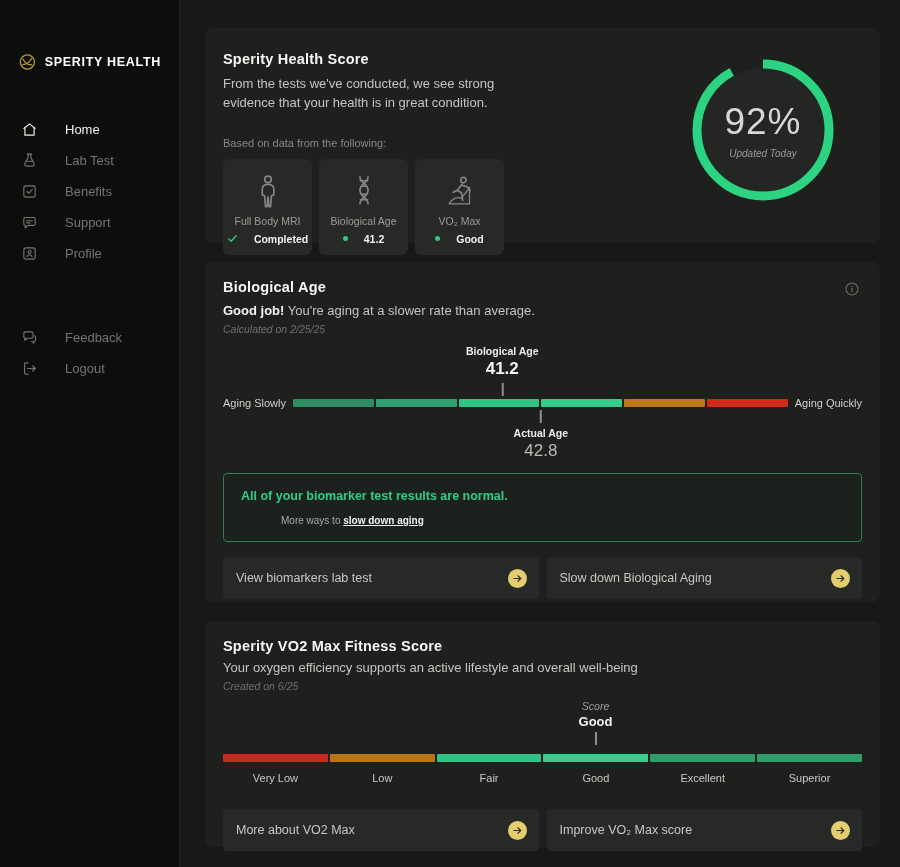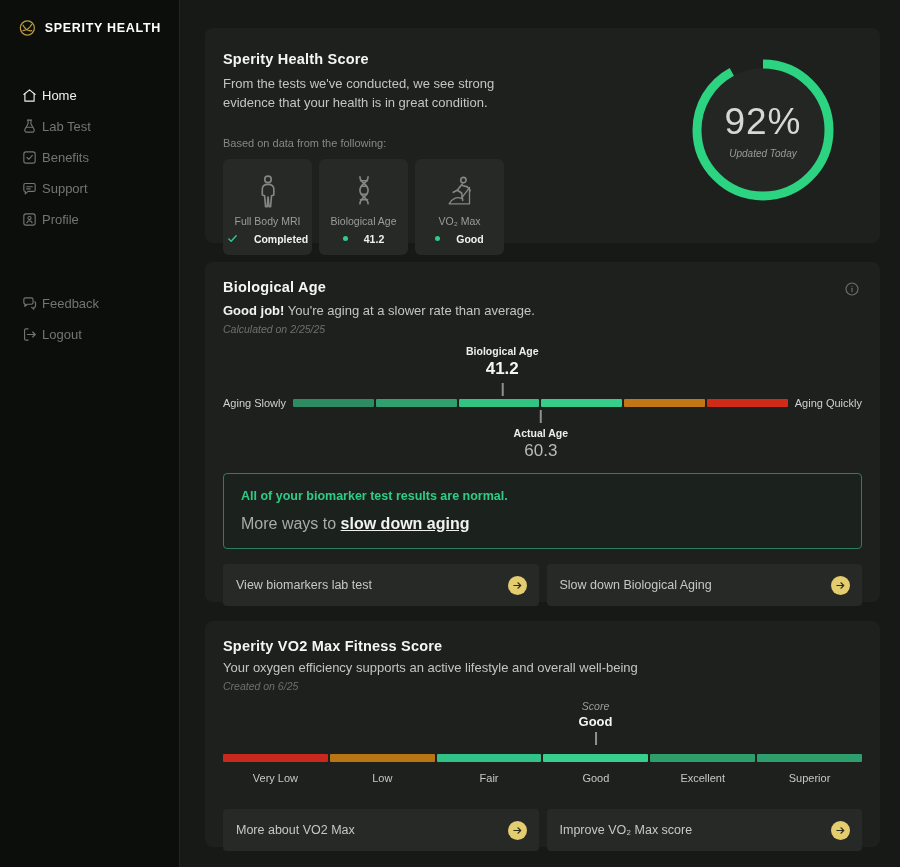--- a/index.html
+++ b/index.html
@@ -11,26 +11,26 @@
     overflow:hidden;
   }
   .app { display:flex; width:900px; height:867px; }
 
   
   .sidebar {
     width:180px; min-width:180px; height:100%;
     background:#0c0e0b; border-right:1px solid #232522;
     display:flex; flex-direction:column; padding:14px 0 0;
   }
-  .brand { display:flex; align-items:center; gap:8px; padding:4px 18px; margin-bottom:38px; }
+  .brand { display:flex; align-items:center; gap:8px; padding:4px 18px; margin-bottom:38px;margin-top:34px; }
   .brand-logo { width:20px; height:20px; color:#b99b3f; }
   .brand-name { font-size:12.5px; font-weight:bold; letter-spacing:.7px; color:#ffffff; white-space:nowrap; }
   .nav { display:flex; flex-direction:column; }
   .nav-item {
-    display:flex; align-items:center; gap:4px;
+    display:flex; align-items:center; gap:27px;
     padding:7px 21px; font-size:13px; color:#737572; cursor:pointer;
   }
   .nav-item.active { color:#eff1ee; }
   .nav-item svg { width:17px; height:17px; flex:none; }
   .nav-footer { margin-top:53px; }
 
   
   .main {
     flex:1; background:#171916; overflow:hidden;
     padding:28px 20px 20px 25px;
@@ -82,21 +82,21 @@
   .m-label { font-size:10.5px; font-weight:bold; color:#eceeeb; }
   .marker-top .m-value { font-size:17px; font-weight:bold; color:#f4f6f3; margin:2px 0 4px; }
   .marker-bottom .m-label { margin:4px 0 2px; }
   .marker-bottom .m-value { font-size:17px; color:#b9bbb8; }
 
   .info-box {
     border:1px solid #2e7d5b; background:#1b221e; border-radius:4px;
     padding:15px 17px; margin-top:4px;
   }
   .info-head { color:#2fcc86; font-weight:bold; font-size:12.5px; }
-  .info-more { font-size:16px; color:#a9aba8; margin-top:12px; }
+  .info-more { font-size:10px; color:#a9aba8; margin-top:12px;margin-left:40px; }
   .info-link { color:#f0f2ef; font-weight:bold; text-decoration:underline; cursor:pointer; }
 
   .actions { display:flex; gap:8px; margin-top:15px; }
   .action-btn {
     flex:1; height:42px; background:#272926; border:none; border-radius:4px;
     display:flex; align-items:center; justify-content:space-between;
     padding:0 12px 0 13px; font-size:12.5px; color:#c6c8c5; cursor:pointer;
     font-family:inherit;
   }
   .arrow-circle {
@@ -284,21 +284,21 @@
           <span class="seg" style="background: rgb(207, 43, 24);"></span>
 
           <div class="marker-top" style="left: 42.3%;">
             <div class="m-label">Biological Age</div>
             <div class="m-value">41.2</div>
             <div class="tick"></div>
           </div>
           <div class="marker-bottom" style="left: 50.1%;">
             <div class="tick"></div>
             <div class="m-label">Actual Age</div>
-            <div class="m-value">60.3</div>
+            <div class="m-value">42.8</div>
           </div>
         </div>
         <span class="scale-side">Aging Quickly</span>
       </div>
 
       <div class="info-box">
         <p class="info-head">All of your biomarker test results are normal.</p>
         <p class="info-more"><span>More ways to </span><a class="info-link">slow down aging</a></p>
       </div>
 

